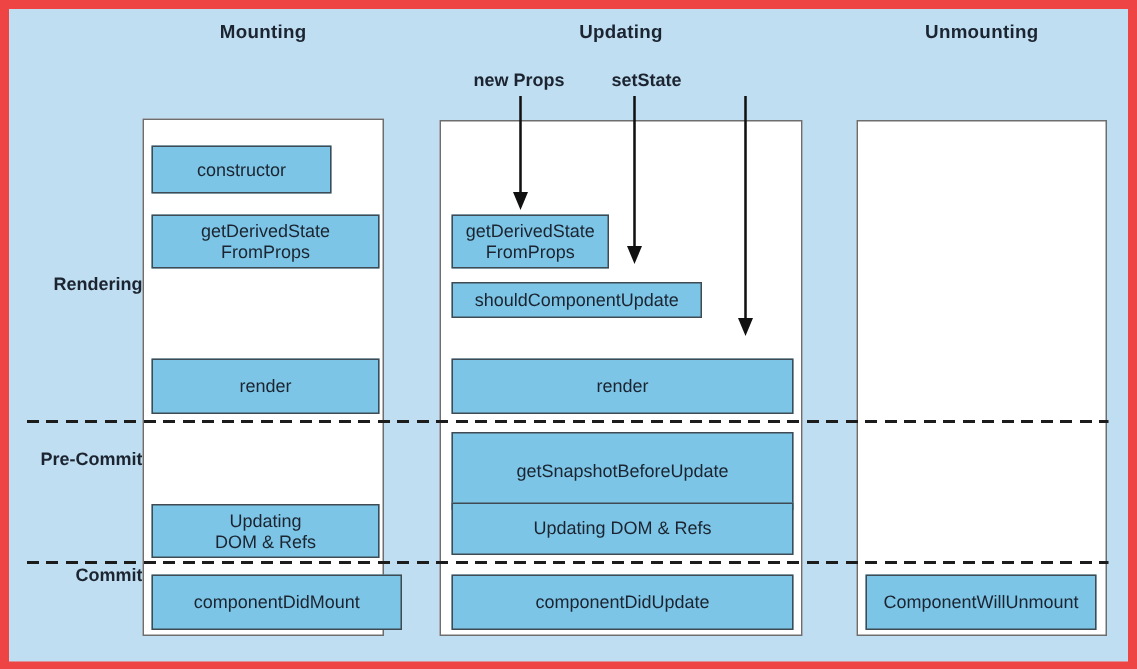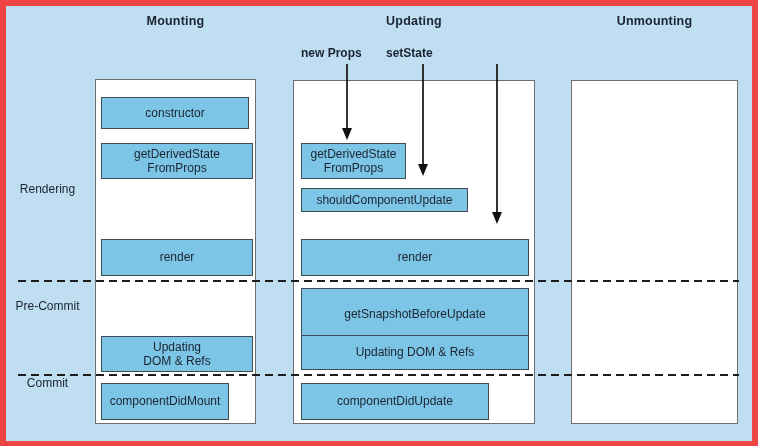--- a/index.html
+++ b/index.html
@@ -8,22 +8,22 @@
     --box-border:#3f4a52;
     --col-border:#6e6e6e;
     --text:#1b2430;
     --arrow:#111111;
   }
   html,body{margin:0;padding:0;background:#ffffff;}
   body{font-family:"Liberation Sans","DejaVu Sans",sans-serif;color:var(--text);}
   .canvas{position:relative;width:758px;height:446px;background:#ef4444;overflow:hidden;}
   .field{position:absolute;left:6px;top:6px;width:746px;height:435px;background:var(--field-bg);}
   .col-header{position:absolute;top:14px;text-align:center;font-size:12.5px;font-weight:700;letter-spacing:.2px;}
-  .trigger{position:absolute;top:46px;font-size:12px;font-weight:700;}
-  .row-label{position:absolute;left:0;width:95px;text-align:center;font-size:12px;font-weight:400;}
+  .trigger{position:absolute;top:46px;text-align:center;font-size:12px;font-weight:700;}
+  .row-label{position:absolute;left:0;width:95px;text-align:right;font-size:12px;font-weight:700;}
   .colbox{position:absolute;background:#ffffff;border:1px solid var(--col-border);box-sizing:border-box;z-index:1;}
   .lbox{position:absolute;background:var(--box-fill);border:1px solid var(--box-border);box-sizing:border-box;z-index:4;
         display:flex;align-items:center;justify-content:center;text-align:center;
         font-size:12px;line-height:1.2;white-space:pre-line;}
   .divider{position:absolute;left:18px;width:721px;height:2px;z-index:3;
     background:repeating-linear-gradient(90deg,#1c1c1c 0 8px,transparent 8px 13px);}
   .arrows{position:absolute;left:0;top:0;width:758px;height:446px;z-index:5;pointer-events:none;}
 </style>
 </head>
 <body>
@@ -44,36 +44,37 @@
   <div class="row-label" style="top:299px;">Pre-Commit</div>
   <div class="row-label" style="top:376px;">Commit</div>
 
   <div class="colbox" style="left:95px;top:79px;width:161px;height:345px;"></div>
   <div class="colbox" style="left:293px;top:80px;width:242px;height:344px;"></div>
   <div class="colbox" style="left:571px;top:80px;width:167px;height:344px;"></div>
 
   <div class="divider" style="top:280px;"></div>
   <div class="divider" style="top:374px;"></div>
 
-  <div class="lbox" style="left:101px;top:97px;width:148px;height:32px;">constructor</div>
+  <div class="lbox" style="left:101px;top:97px;width:120px;height:32px;">constructor</div>
   <div class="lbox" style="left:101px;top:143px;width:152px;height:36px;">getDerivedState
 FromProps</div>
   <div class="lbox" style="left:101px;top:239px;width:152px;height:37px;">render</div>
   <div class="lbox" style="left:101px;top:336px;width:152px;height:36px;">Updating
 DOM &amp; Refs</div>
-  <div class="lbox" style="left:101px;top:383px;width:128px;height:37px;">componentDidMount</div>
+  <div class="lbox" style="left:101px;top:383px;width:167px;height:37px;">componentDidMount</div>
 
   <div class="lbox" style="left:301px;top:143px;width:105px;height:36px;">getDerivedState
 FromProps</div>
   <div class="lbox" style="left:301px;top:188px;width:167px;height:24px;">shouldComponentUpdate</div>
   <div class="lbox" style="left:301px;top:239px;width:228px;height:37px;">render</div>
   <div class="lbox" style="left:301px;top:288px;width:228px;height:52px;">getSnapshotBeforeUpdate</div>
   <div class="lbox" style="left:301px;top:335px;width:228px;height:35px;">Updating DOM &amp; Refs</div>
-  <div class="lbox" style="left:301px;top:383px;width:188px;height:37px;">componentDidUpdate</div>
+  <div class="lbox" style="left:301px;top:383px;width:228px;height:37px;">componentDidUpdate</div>
 
+  <div class="lbox" style="left:577px;top:383px;width:154px;height:37px;">ComponentWillUnmount</div>
 
   <svg class="arrows" viewBox="0 0 758 446">
     <g>
       <line x1="347" y1="64" x2="347" y2="130" stroke="var(--arrow)" stroke-width="1.7"></line>
       <polygon points="347,140 342,128 352,128" fill="var(--arrow)"></polygon>
     </g>
     <g>
       <line x1="423" y1="64" x2="423" y2="166" stroke="var(--arrow)" stroke-width="1.7"></line>
       <polygon points="423,176 418,164 428,164" fill="var(--arrow)"></polygon>
     </g>

